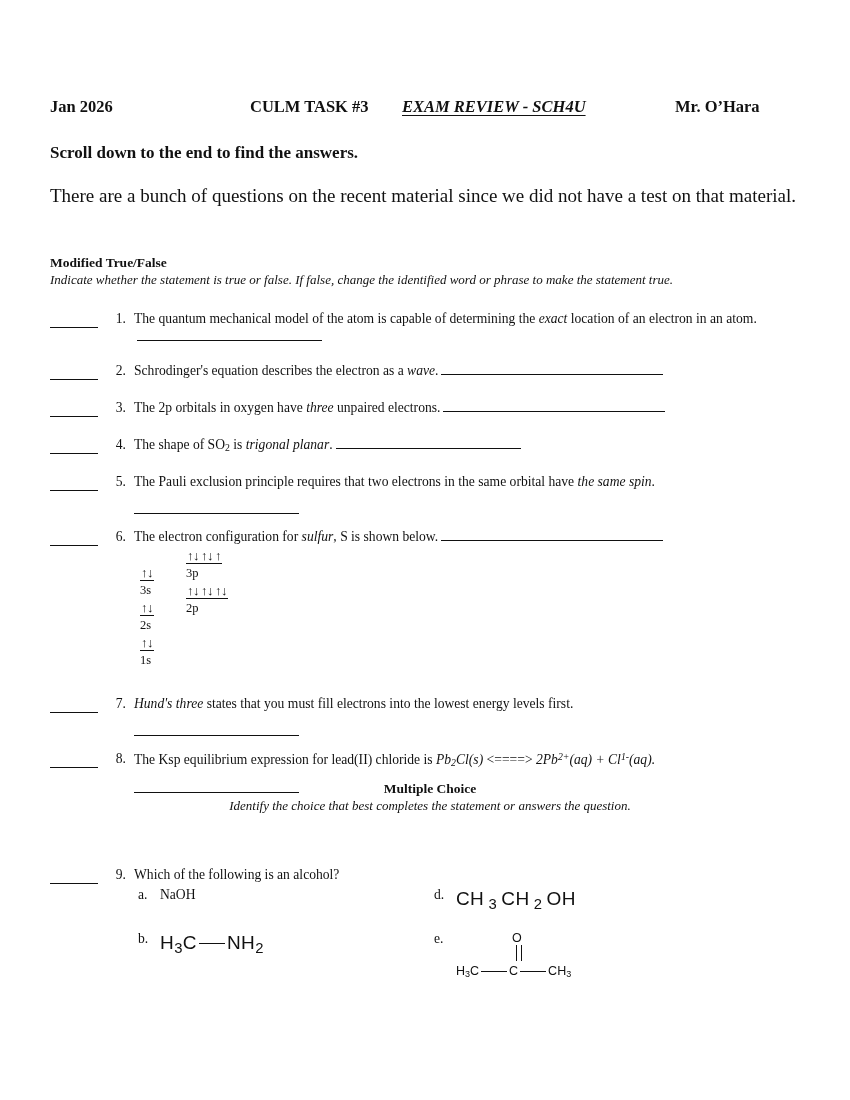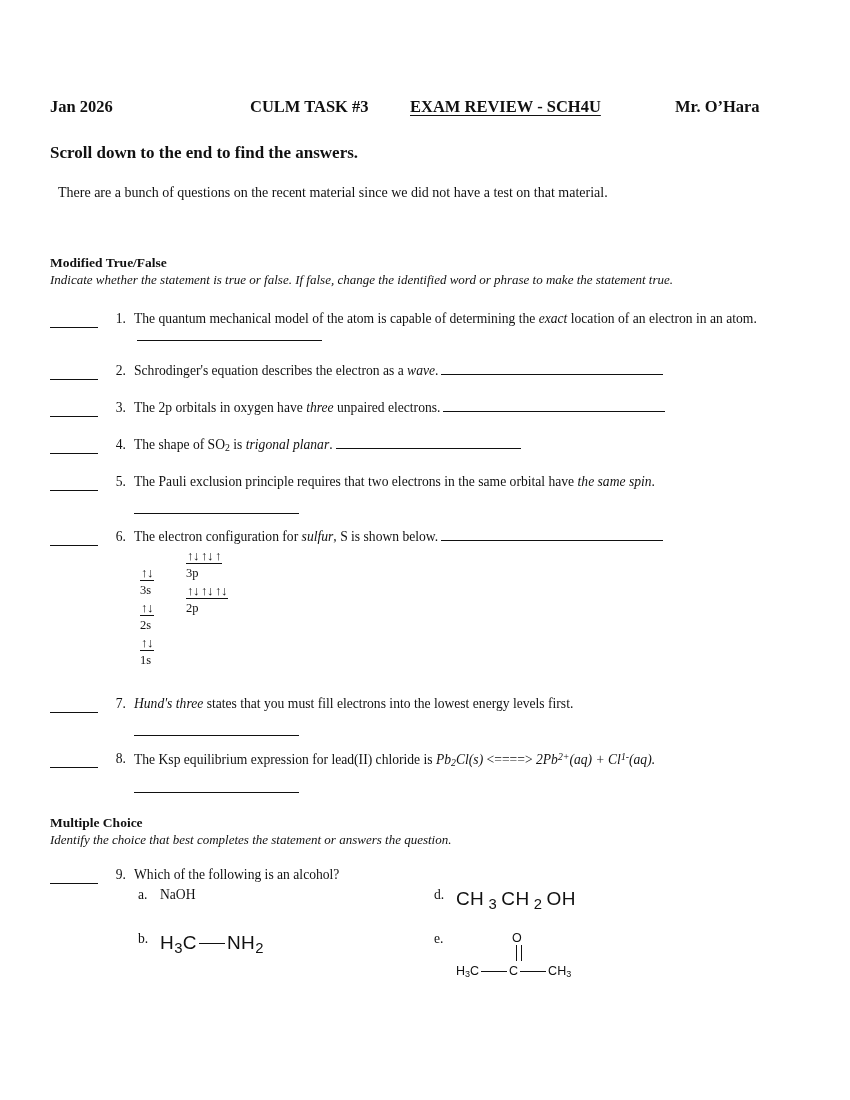--- a/index.html
+++ b/index.html
@@ -28,37 +28,36 @@
     left: 50px;
     top: 99px;
     width: 750px;
     font-size: 16.5px;
     font-weight: bold;
     line-height: 1;
     white-space: nowrap;
   }
   .hdr-date   { position: absolute; left: 0px;   top: 0; }
   .hdr-task   { position: absolute; left: 200px; top: 0; text-align: center; }
-  .hdr-exam   { position: absolute; left: 360px; top: 0; text-decoration: underline; text-underline-offset: 3px; }
+  .hdr-exam   { position: absolute; left: 352px; top: 0; text-decoration: underline; text-underline-offset: 3px; font-style: italic; }
   .hdr-teach  { position: absolute; left: 625px; top: 0; }
 
   .scroll-note {
     position: absolute;
     left: 50px;
     top: 143px;
     font-size: 17px;
     font-weight: bold;
   }
   .intro-line {
     position: absolute;
     left: 50px;
     top: 185px;
-    font-size: 14px;
+    font-size: 19px;
     font-weight: normal;
-    margin-left: 8px;
   }
 
   
   .section {
     position: absolute;
     left: 50px;
     width: 760px;
   }
   .section-title {
     font-size: 13.5px;
@@ -355,21 +354,21 @@
     <div class="q-row">
       <div class="q-blank"></div>
       <div class="q-num">8.</div>
       <div class="q-body">
         <span class="q-text">The Ksp equilibrium expression for lead(II) chloride is </span><span class="it"><span>Pb</span><sub>2</sub><span>Cl(s)</span></span> <span>&lt;====&gt;</span> <span class="it"><span>2Pb</span><sup>2+</sup><span>(aq)</span></span><span class="it"> + </span><span class="it"><span>Cl</span><sup>1-</sup><span>(aq).</span></span>
         <span class="ansline-block"></span>
       </div>
     </div>
   </div>
 
-  <div class="section" style="top:815px;">
+  <div class="section" style="top:781px;text-align:center;">
     <p class="section-title">Multiple Choice</p>
     <p class="section-directions">Identify the choice that best completes the statement or answers the question.</p>
   </div>
 
   <div class="q" style="top:866px;">
     <div class="q-row">
       <div class="q-blank"></div>
       <div class="q-num">9.</div>
       <div class="q-body">
         <span class="q-text">Which of the following is an alcohol?</span>

